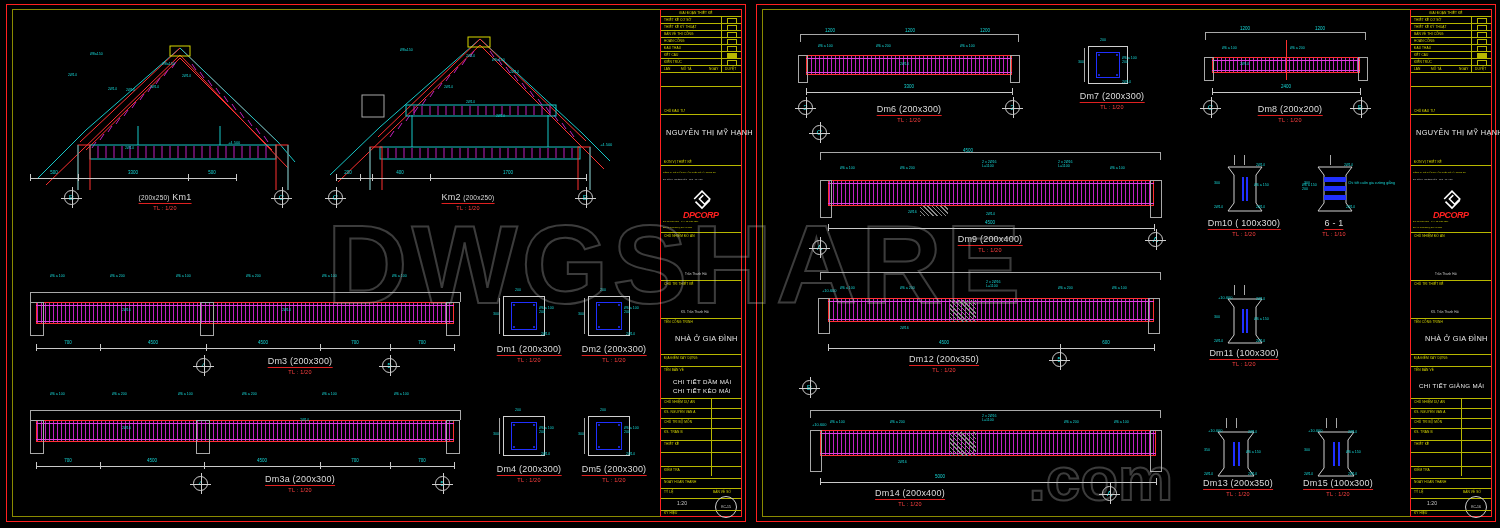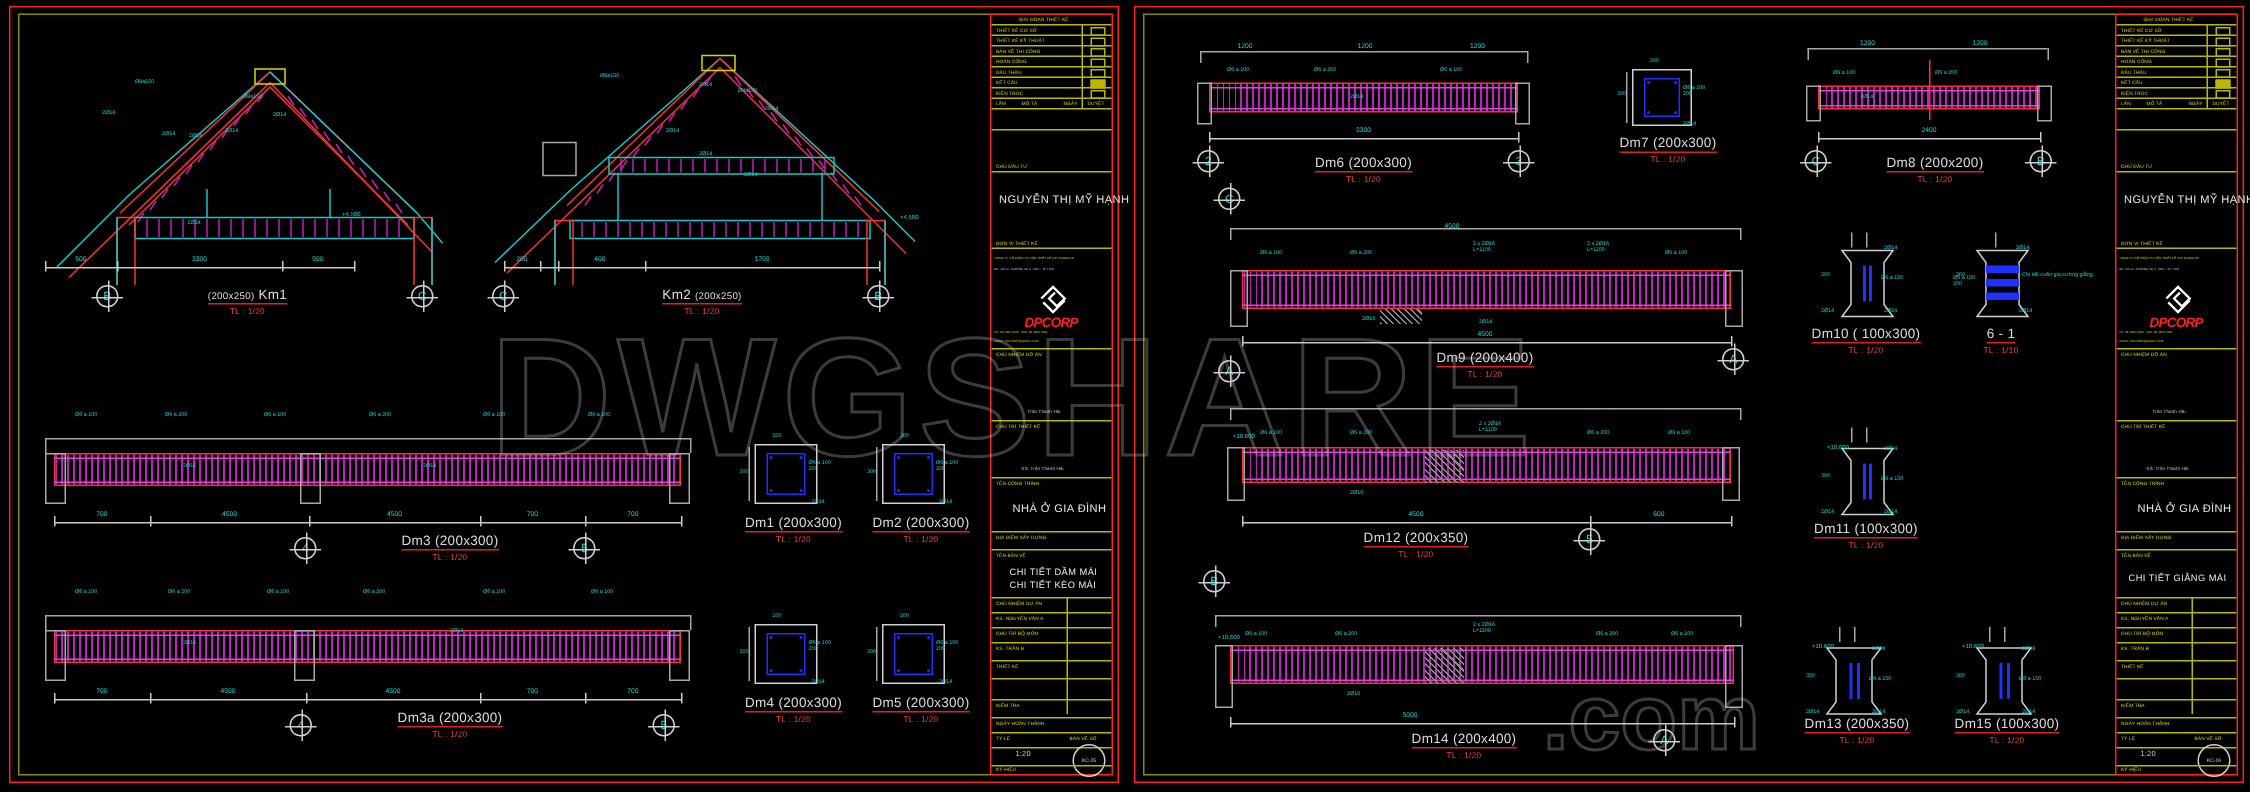--- a/index.html
+++ b/index.html
@@ -754,21 +754,21 @@
     <span class="smalltag" style="left:1064px;top:420px;">Ø6 a 200</span>
     <span class="smalltag" style="left:1114px;top:420px;">Ø6 a 100</span>
     <span class="smalltag" style="left:898px;top:460px;">2Ø16</span>
     <span class="elevmark" style="left:812px;top:422px;">+10.600</span>
     <div class="dimline" style="left:820px;top:482px;width:336px;"></div>
     <div class="dimtick" style="left:820px;top:478px;"></div>
     <div class="dimtick" style="left:1156px;top:478px;"></div>
     <span class="dimtxt" style="left:940px;top:474px;">5000</span>
     <div class="bubble" style="left:802px;top:380px;">B</div>
     <div class="bubble" style="left:1102px;top:486px;">A</div>
-    <div class="beamlabel" style="left:976px;top:482px;">
+    <div class="beamlabel" style="left:910px;top:482px;">
       <div class="nm">Dm14 (200x400)</div>
       <div class="sc">TL : 1/20</div>
     </div>
   </div>
 
   <div class="xsec" style="left:1200px;top:418px;">
     <div class="greyvert" style="left:26px;top:0px;height:10px;"></div>
     <div class="greyvert" style="left:36px;top:0px;height:10px;"></div>
     <svg width="74" height="52" style="position:absolute;left:0;top:10px;">
       <path d="M18,4 L54,4 L48,12 L48,40 L54,48 L18,48 L24,40 L24,12 Z" fill="none" stroke="#d0d0d0" stroke-width="1"></path>

